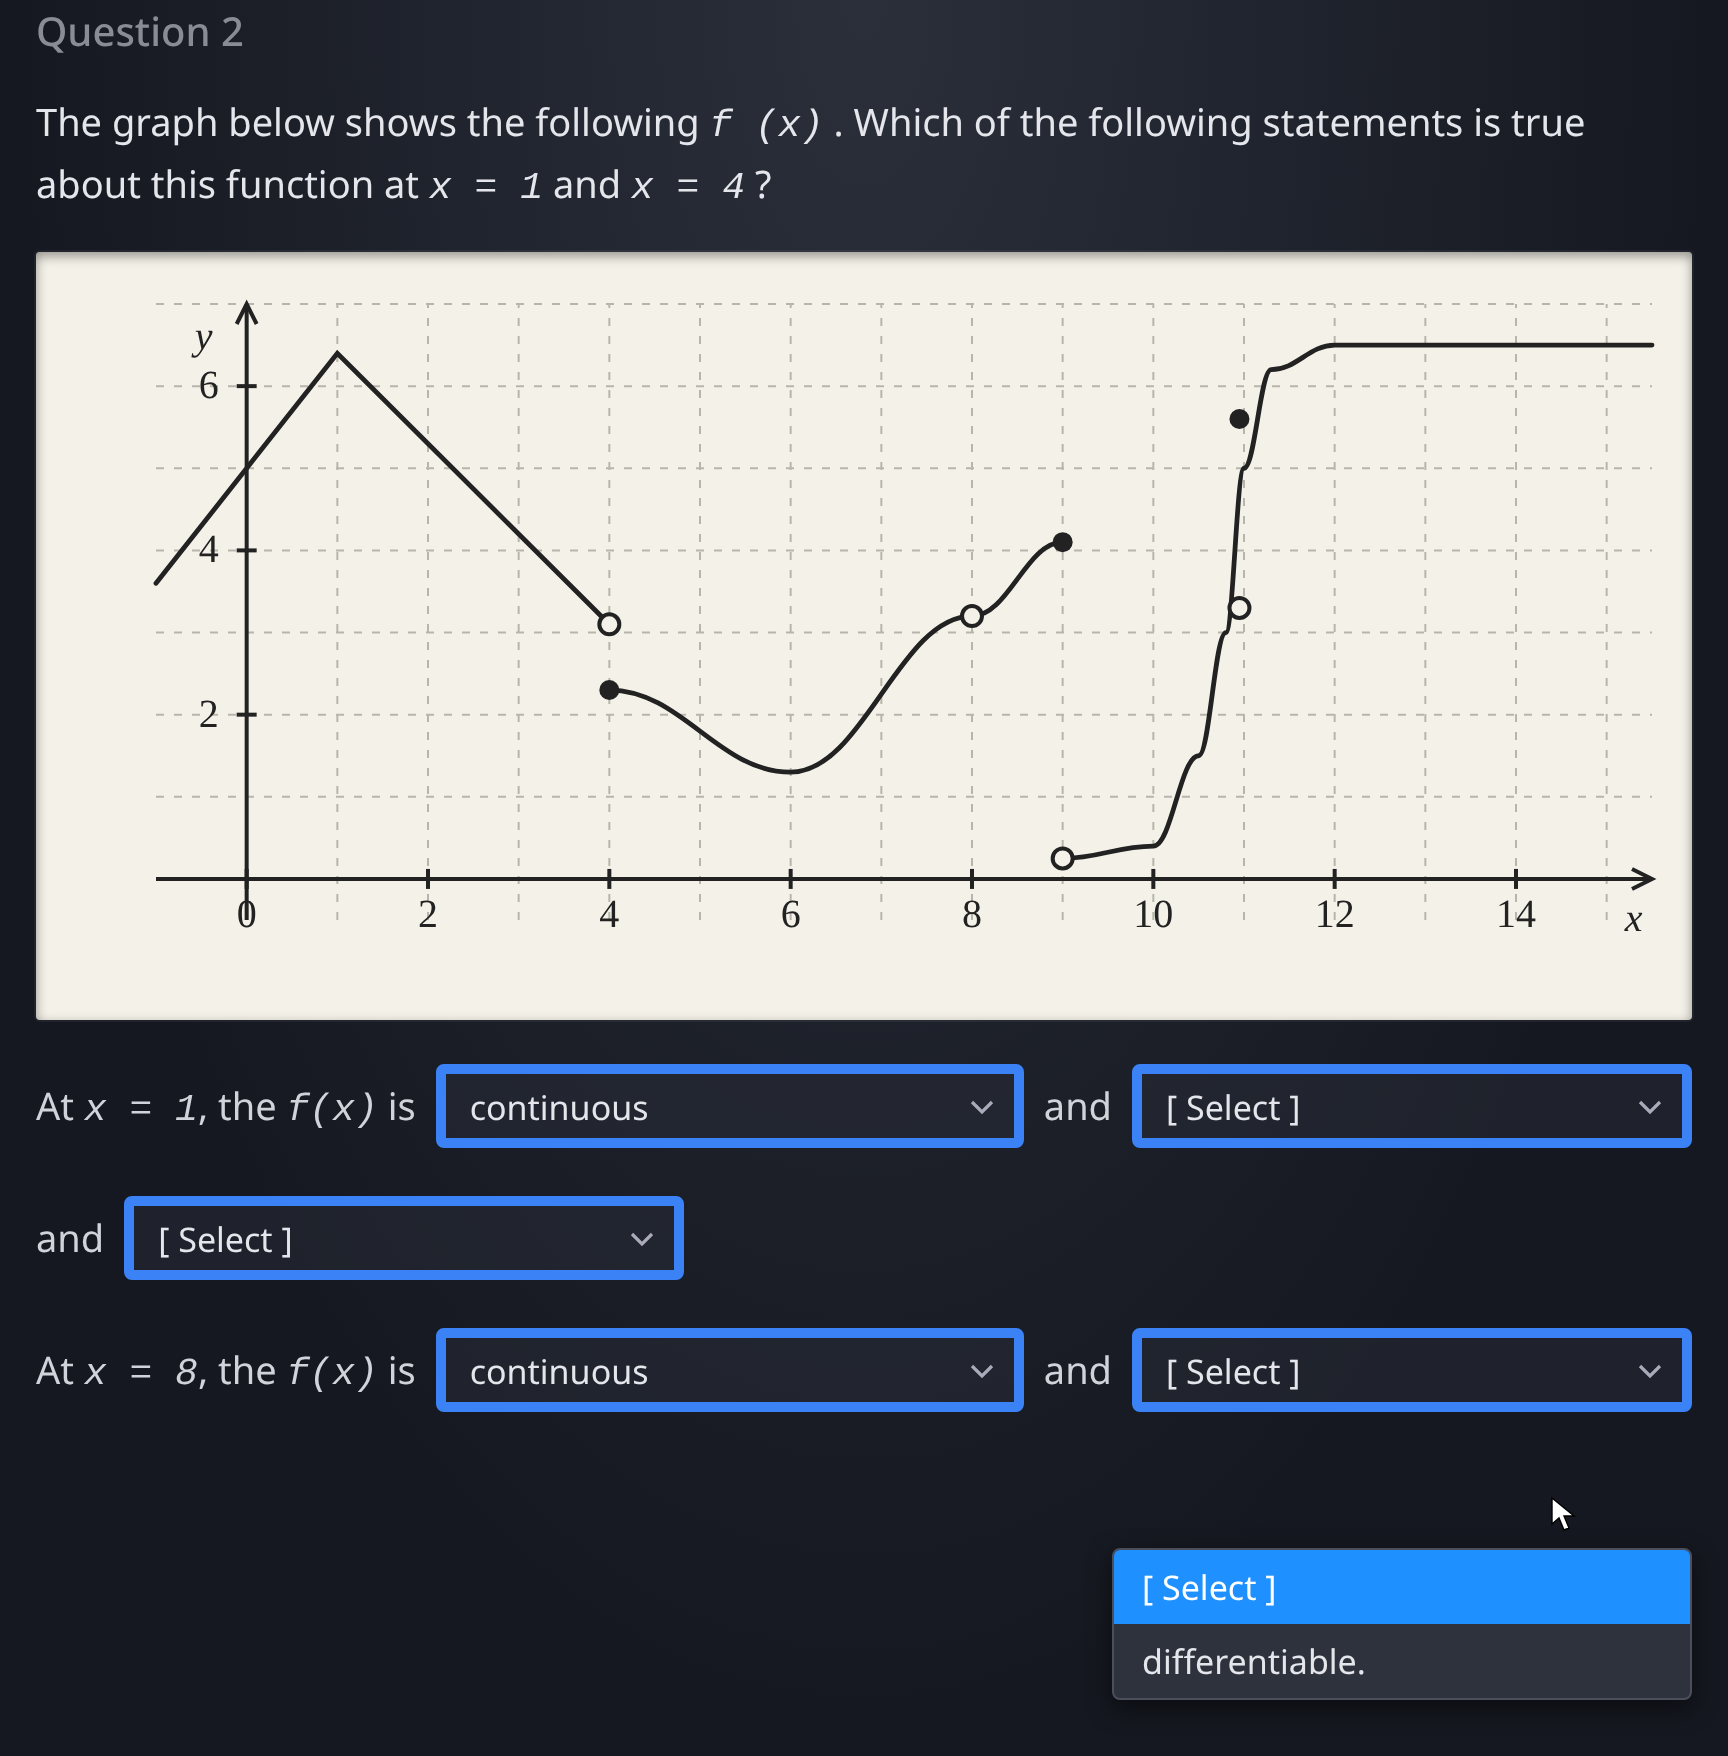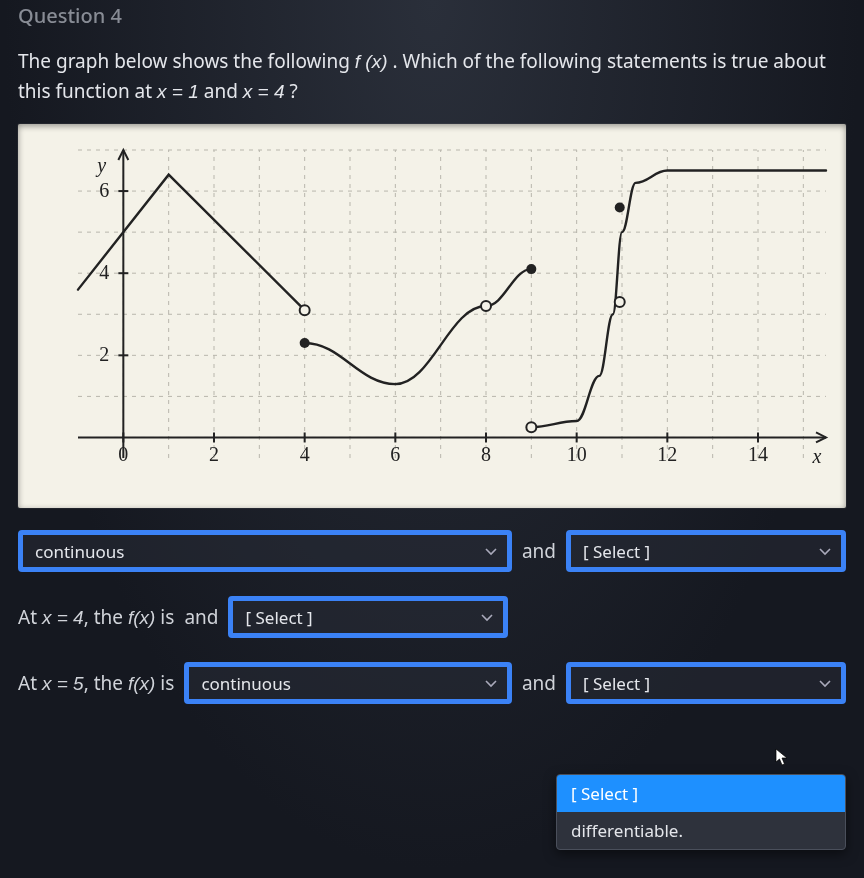--- a/index.html
+++ b/index.html
@@ -18,21 +18,21 @@
     font-weight: 500;
     margin-bottom: 18px;
     padding-top: 2px;
   }
   .prompt {
     font-size: 19px;
     line-height: 1.5;
     margin-bottom: 18px;
     color: #e4e6eb;
   }
-  .math { font-style: italic; font-family: Liberation Sans, sans-serif; }
+  .math { font-style: italic; font-family: Liberation Mono, monospace; }
   .graph-card {
     background: #f4f2e8;
     border-radius: 2px;
     padding: 14px 10px 10px 10px;
     margin-bottom: 22px;
     box-shadow: 0 2px 6px rgba(0,0,0,0.4) inset, 0 0 0 1px rgba(255,255,255,0.05);
   }
   svg { display: block; }
   .row {
     display: flex;
@@ -91,21 +91,21 @@
     position: absolute;
     width: 14px;
     height: 18px;
     color: #fff;
     pointer-events: none;
   }
 </style>
 </head>
 <body>
 
-<div class="q-label">Question 4</div>
+<div class="q-label">Question 2</div>
 
 <div class="prompt">
   <span>The graph below shows the following </span>
   <span class="math">f (x)</span>
   <span>. Which of the following statements is true about this function at </span>
   <span class="math">x = 1</span>
   <span> and </span>
   <span class="math">x = 4</span>
   <span>?</span>
 </div>
@@ -171,57 +171,57 @@
       <circle cx="503.33333333333337" cy="131.09333333333336" r="5" fill="#222"></circle>
       <path d="M 503.33333333333337 289.2 C 521.4666666666667 289.2 530.5333333333333 283.04 548.6666666666666 283.04 C 557.7333333333333 283.04 562.2666666666668 237.86666666666667 571.3333333333334 237.86666666666667 C 576.7733333333334 237.86666666666667 579.4933333333333 176.26666666666665 584.9333333333334 176.26666666666665 C 588.5600000000001 176.26666666666665 590.3733333333333 94.13333333333335 594 94.13333333333335 C 599.44 94.13333333333335 602.16 44.85333333333335 607.6 44.85333333333335 C 620.2933333333334 44.85333333333335 626.6400000000001 32.5333333333333 639.3333333333333 32.5333333333333 C 702.8000000000001 32.5333333333333 734.5333333333333 32.5333333333333 798 32.5333333333333" fill="none" stroke="#222" stroke-width="2.4" stroke-linecap="round"></path>
       <circle cx="503.33333333333337" cy="289.2" r="5" fill="#f4f2e8" stroke="#222" stroke-width="2"></circle>
       <circle cx="457.99999999999994" cy="168.05333333333334" r="5" fill="#f4f2e8" stroke="#222" stroke-width="2"></circle>
       <circle cx="591.7333333333333" cy="69.49333333333337" r="5" fill="#222"></circle>
       <circle cx="591.7333333333333" cy="163.9466666666667" r="5" fill="#f4f2e8" stroke="#222" stroke-width="2"></circle>
     </svg>
 </div>
 
 <div class="row">
+  <span class="label-text">
+    <span>At </span><span class="math">x = 1</span><span>, the </span><span class="math">f(x)</span><span> is</span>
+  </span>
   <div class="sel">
     <span>continuous</span>
     <span class="chev">
         <svg viewBox="0 0 12 12">
           <path d="M1 4 L6 9 L11 4" fill="none" stroke="#aab" stroke-width="1.6"></path>
         </svg>
       </span>
   </div>
   <span class="and-text">and</span>
   <div class="sel narrow">
     <span>[ Select ]</span>
     <span class="chev">
         <svg viewBox="0 0 12 12">
           <path d="M1 4 L6 9 L11 4" fill="none" stroke="#aab" stroke-width="1.6"></path>
         </svg>
       </span>
   </div>
 </div>
 
 <div class="row">
-  <span class="label-text">
-    <span>At </span><span class="math">x = 4</span><span>, the </span><span class="math">f(x)</span><span> is</span>
-  </span>
   <span class="and-text">and</span>
   <div class="sel narrow">
     <span>[ Select ]</span>
     <span class="chev">
         <svg viewBox="0 0 12 12">
           <path d="M1 4 L6 9 L11 4" fill="none" stroke="#aab" stroke-width="1.6"></path>
         </svg>
       </span>
   </div>
 </div>
 
 <div class="row">
   <span class="label-text">
-    <span>At </span><span class="math">x = 5</span><span>, the </span><span class="math">f(x)</span><span> is</span>
+    <span>At </span><span class="math">x = 8</span><span>, the </span><span class="math">f(x)</span><span> is</span>
   </span>
   <div class="sel">
     <span>continuous</span>
     <span class="chev">
         <svg viewBox="0 0 12 12">
           <path d="M1 4 L6 9 L11 4" fill="none" stroke="#aab" stroke-width="1.6"></path>
         </svg>
       </span>
   </div>
   <span class="and-text">and</span>

